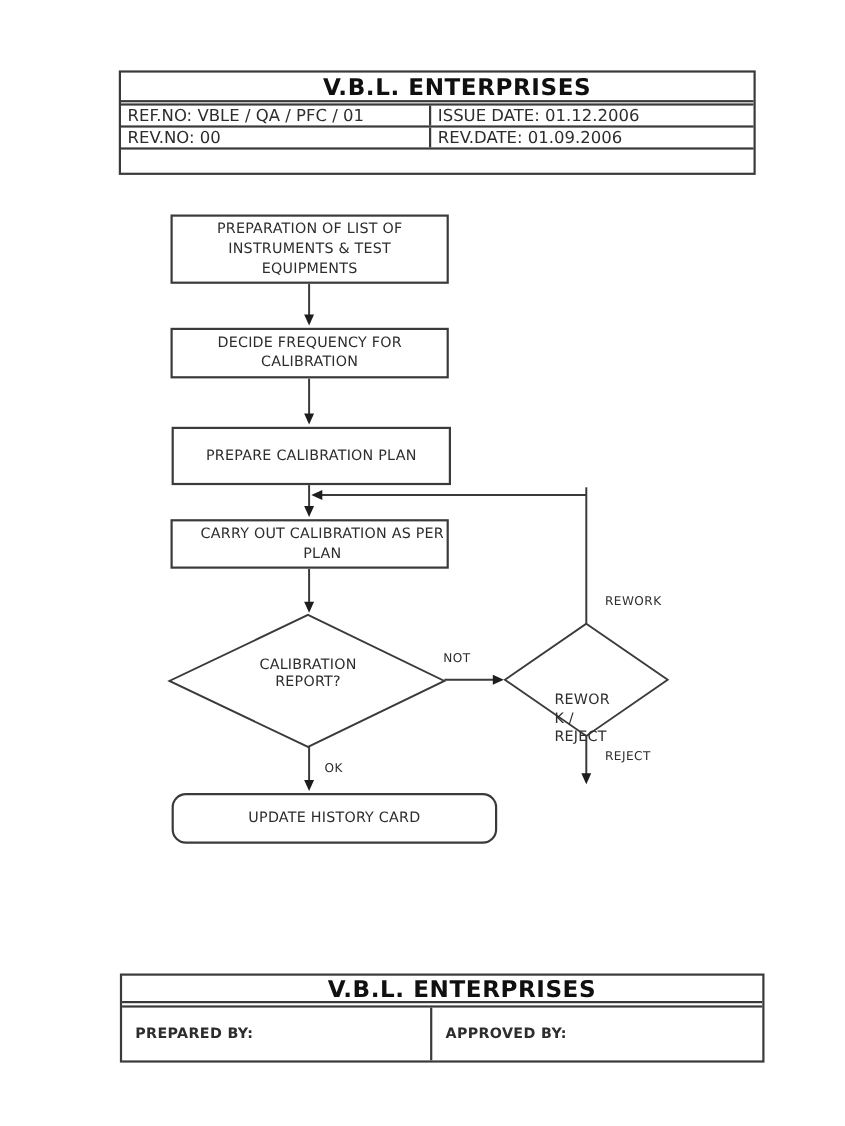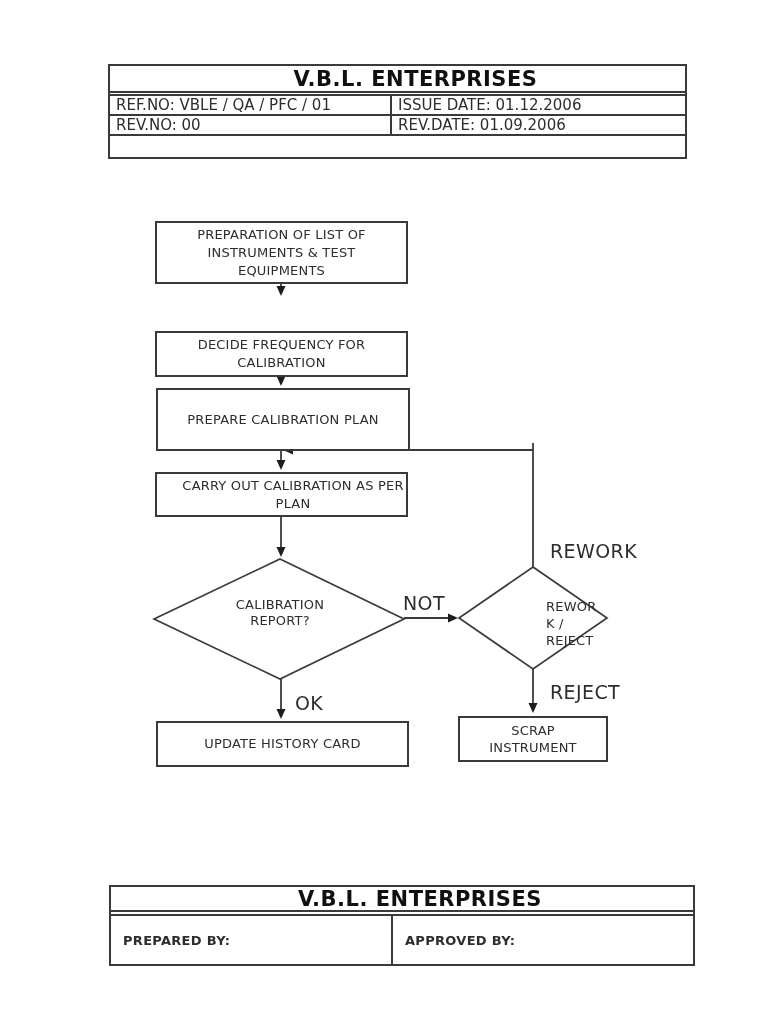--- a/index.html
+++ b/index.html
@@ -52,33 +52,33 @@
   
   .flow-svg{position:absolute;left:0;top:0;}
   .pbox{
     position:absolute;
     border:2px solid var(--ln);
     box-sizing:border-box;background:#fff;
     display:flex;flex-direction:column;align-items:center;justify-content:center;
     text-align:center;
     font-size:13px;line-height:18px;letter-spacing:0.2px;color:var(--tx);
   }
-  .box-prep   {left:155px;top:195px;width:253px;height:63px;margin-top:26px;}
-  .box-decide {left:155px;top:298px;width:253px;height:46px;margin-top:33px;}
-  .box-plan   {left:156px;top:388px;width:254px;height:63px;}
+  .box-prep   {left:155px;top:195px;width:253px;height:63px;}
+  .box-decide {left:155px;top:298px;width:253px;height:46px;}
+  .box-plan   {left:156px;top:388px;width:254px;height:53px;}
   .box-carry  {left:155px;top:472px;width:253px;height:45px;padding-left:23px;}
-  .box-update {left:156px;top:721px;width:253px;height:46px;}
+  .box-update {left:156px;top:721px;width:296px;height:46px;border-radius:13px;}
   .box-scrap  {left:458px;top:716px;width:150px;height:46px;line-height:17px;}
   .dtext{
     position:absolute;font-size:13px;letter-spacing:0.2px;color:var(--tx);
   }
   .d1-text{left:180px;top:597px;width:200px;text-align:center;line-height:16px;}
-  .d2-text{left:504px;top:598px;width:95px;text-align:left;line-height:17px;margin-left:42px;}
+  .d2-text{left:504px;top:628px;width:95px;text-align:left;line-height:17px;}
   .edge-label{
-    position:absolute;font-size:19px;letter-spacing:0.4px;color:var(--tx);white-space:nowrap;
+    position:absolute;font-size:11px;letter-spacing:0.4px;color:var(--tx);white-space:nowrap;
   }
   .lbl-not   {left:403px;top:592px;}
   .lbl-ok    {left:295px;top:692px;}
   .lbl-rework{left:550px;top:540px;}
   .lbl-reject{left:550px;top:681px;}
 </style>
 </head>
 <body>
 
 <div class="page">
@@ -138,24 +138,20 @@
 
   <div class="pbox box-carry">
     <div>CARRY OUT CALIBRATION AS PER</div>
     <div>PLAN</div>
   </div>
 
   <div class="pbox box-update">
     <div>UPDATE HISTORY CARD</div>
   </div>
 
-  <div class="pbox box-scrap">
-    <div>SCRAP</div>
-    <div>INSTRUMENT</div>
-  </div>
 
   <div class="dtext d1-text">
     <div>CALIBRATION</div>
     <div>REPORT?</div>
   </div>
 
   <div class="dtext d2-text">
     <div>REWOR</div>
     <div>K /</div>
     <div>REJECT</div>

